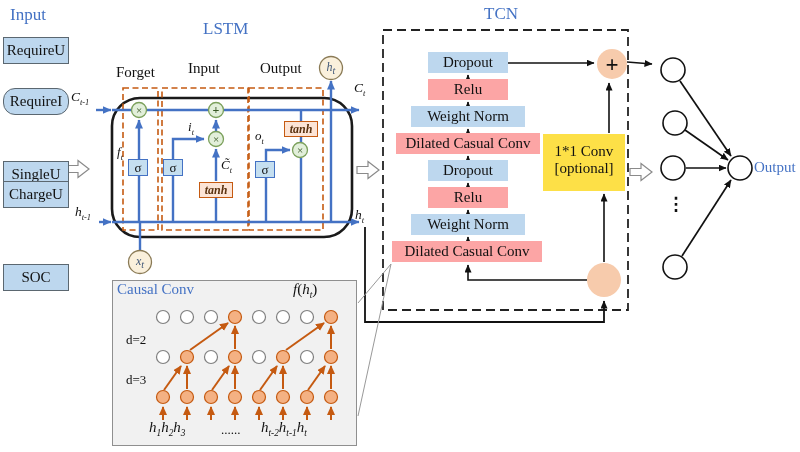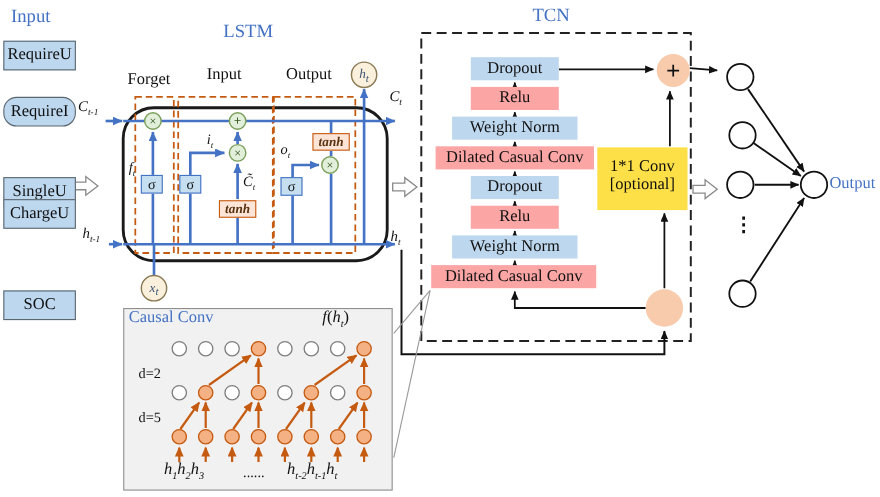--- a/index.html
+++ b/index.html
@@ -240,21 +240,21 @@
   <div class="abs stackbox lightb" style="left:411px;top:214px;width:114px;height:21px;">Weight Norm</div>
   <div class="abs stackbox darkb" style="left:392px;top:241px;width:150px;height:21px;">Dilated Casual Conv</div>
   <div class="abs paleb" style="left:543px;top:134px;width:82px;height:57px;text-align:center;font-size:15px;padding-top:9px;box-sizing:border-box;">
     <div>1*1 Conv</div>
     <div>[optional]</div>
   </div>
 
   <div class="abs sec-ttl" style="left:117px;top:281px;">Causal Conv</div>
   <div class="abs flab" style="left:293px;top:281px;"><i>f</i><span>(</span><i>h</i><sub>t</sub><span>)</span></div>
   <div class="abs dlab" style="left:126px;top:332px;">d=2</div>
-  <div class="abs dlab" style="left:126px;top:372px;">d=5</div>
+  <div class="abs dlab" style="left:126px;top:372px;">d=3</div>
   <div class="abs seq" style="left:149px;top:419px;">
     <i>h</i><sub>1</sub><i>h</i><sub>2</sub><i>h</i><sub>3</sub>
   </div>
   <div class="abs dlab" style="left:221px;top:422px;">......</div>
   <div class="abs seq" style="left:261px;top:419px;">
     <i>h</i><sub>t-2</sub><i>h</i><sub>t-1</sub><i>h</i><sub>t</sub>
   </div>
 
   <div class="abs" style="left:667px;top:193px;font-size:18px;font-weight:bold;">⋮</div>
   <div class="abs sec-ttl" style="left:754px;top:159px;">Output</div>

